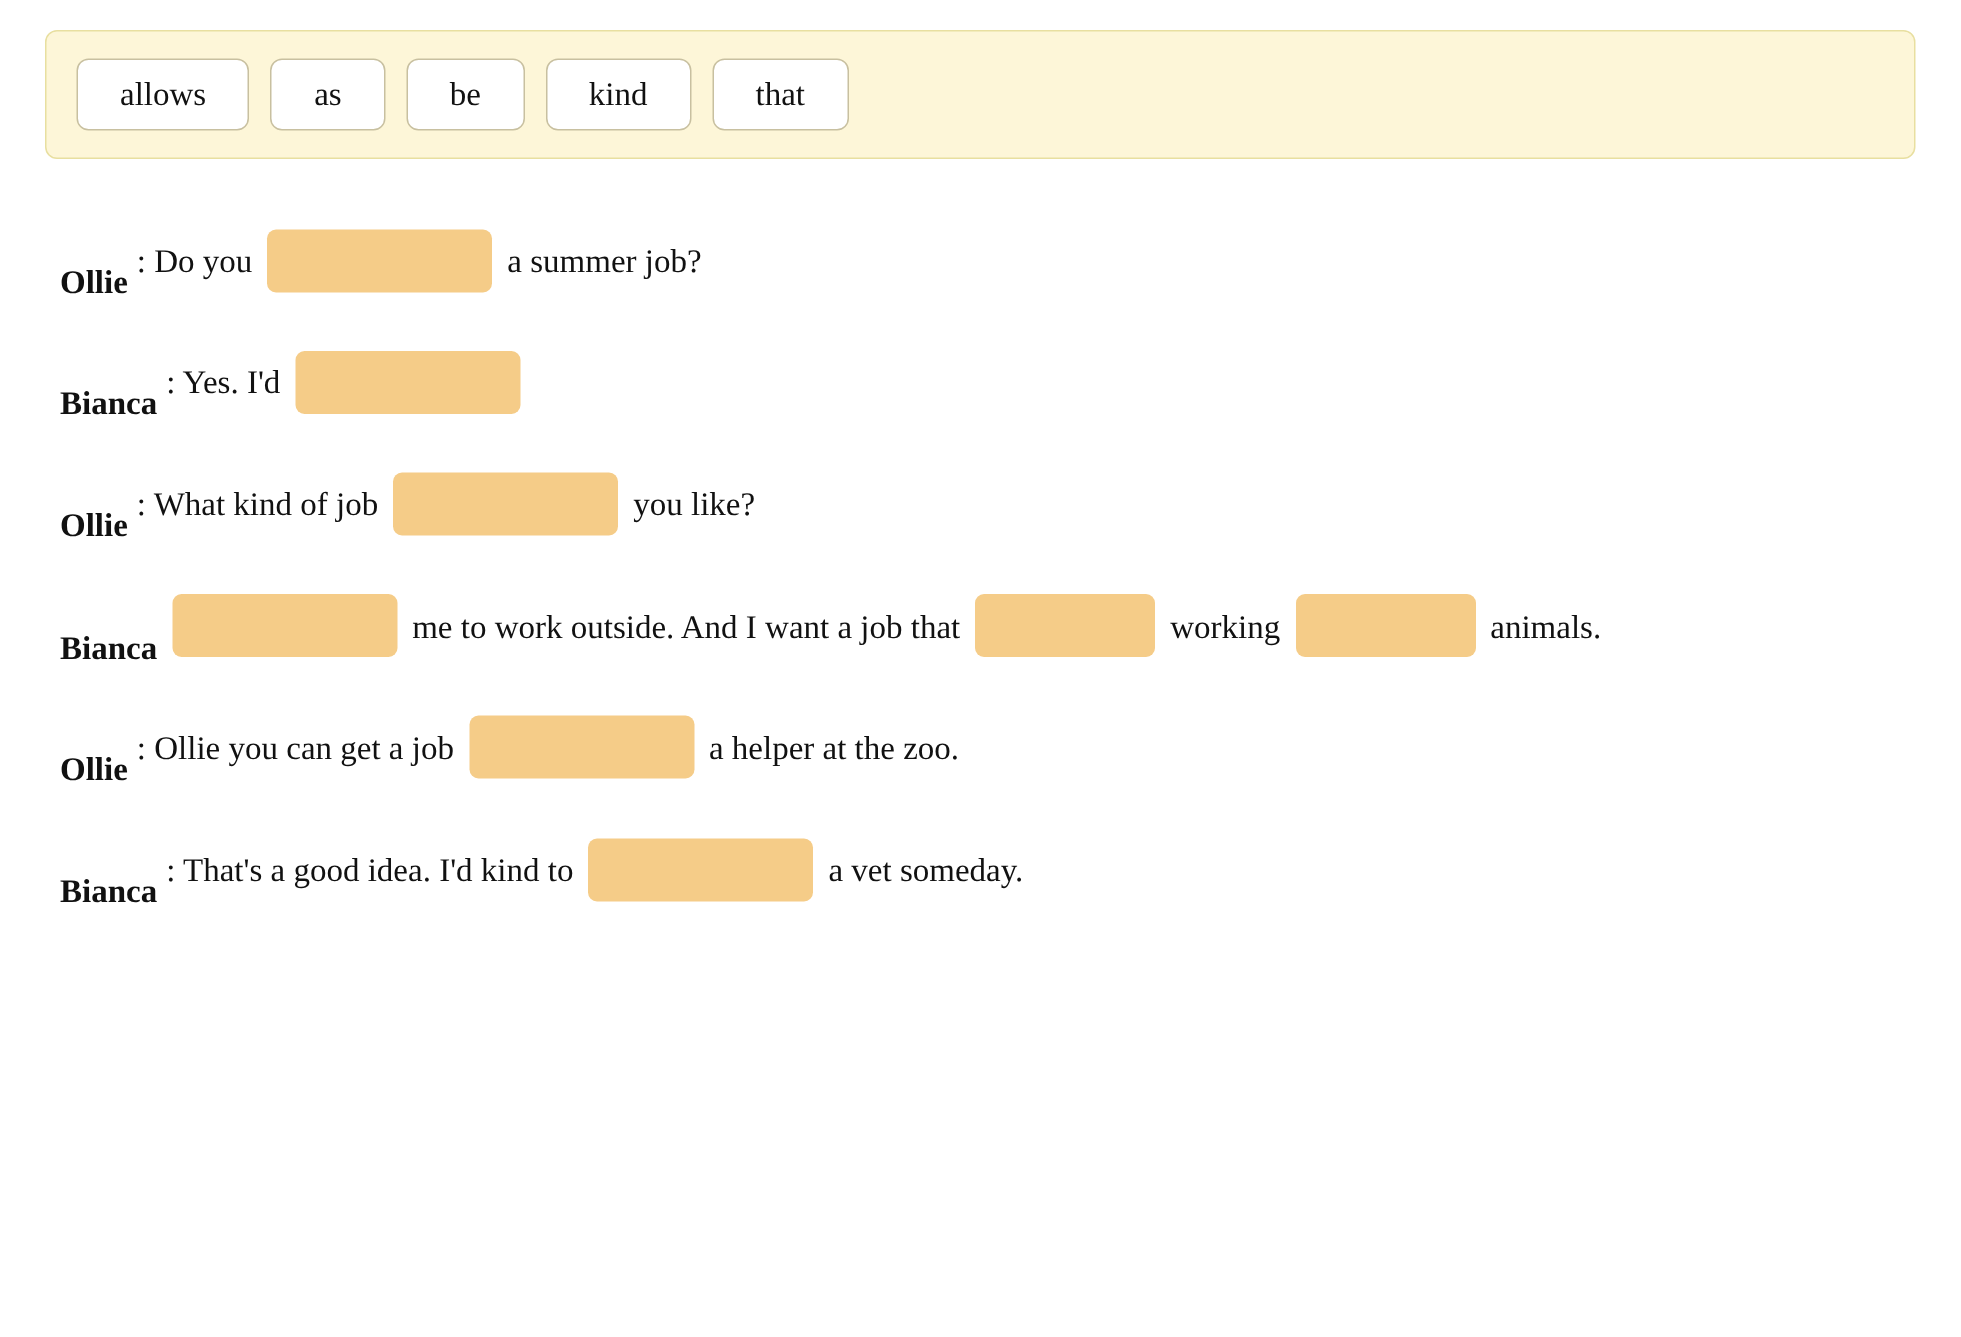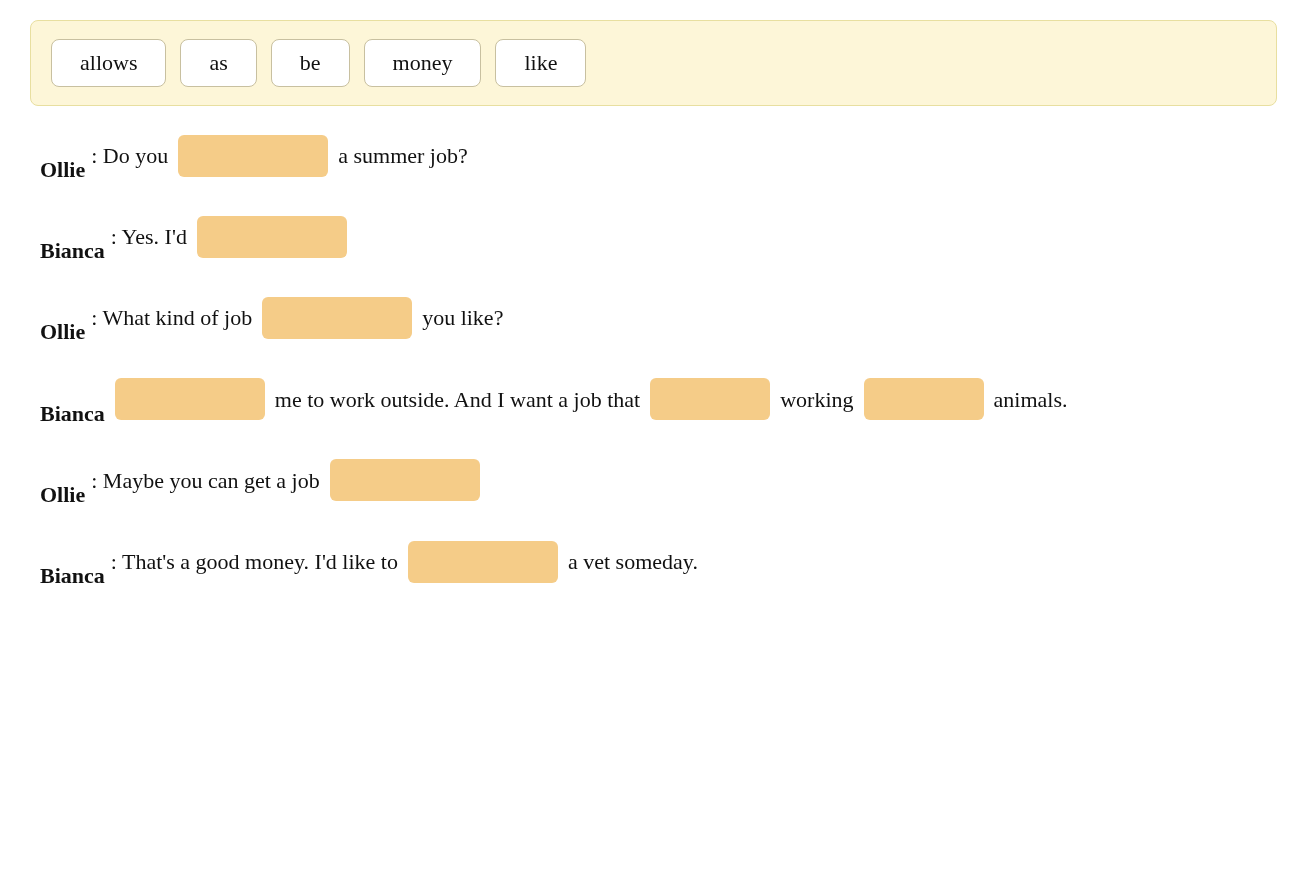--- a/index.html
+++ b/index.html
@@ -15,21 +15,21 @@
       color: #111;
       padding: 20px 30px;
     }
 
     
     .word-bank {
       background: #fdf6d8;
       border: 1px solid #e8dfa0;
       border-radius: 8px;
       padding: 18px 20px;
-      margin-bottom: 18px;
+      margin-bottom: 36px;
       display: flex;
       flex-wrap: wrap;
       gap: 14px;
       align-items: center;
     }
 
     .word-chip {
       background: #ffffff;
       border: 1.5px solid #c8c0a0;
       border-radius: 8px;
@@ -84,22 +84,22 @@
       display: inline;
     }
   </style>
 </head>
 <body>
 
 <div class="word-bank">
   <div class="word-chip">allows</div>
   <div class="word-chip">as</div>
   <div class="word-chip">be</div>
-  <div class="word-chip">money</div>
-  <div class="word-chip">like</div>
+  <div class="word-chip">kind</div>
+  <div class="word-chip">that</div>
 </div>
 
 <div class="conversation">
 
   <div class="line">
     <span class="speaker-name">Ollie</span>
     <span class="text-segment">: Do you</span>
     <span class="blank-box medium"></span>
     <span class="text-segment">a summer job?</span>
   </div>
@@ -122,24 +122,25 @@
     <span class="blank-box medium"></span>
     <span class="text-segment">me to work outside. And I want a job that</span>
     <span class="blank-box small"></span>
     <span class="text-segment">working</span>
     <span class="blank-box small"></span>
     <span class="text-segment">animals.</span>
   </div>
 
   <div class="line">
     <span class="speaker-name">Ollie</span>
-    <span class="text-segment">: Maybe you can get a job</span>
+    <span class="text-segment">: Ollie you can get a job</span>
     <span class="blank-box medium"></span>
+    <span class="text-segment">a helper at the zoo.</span>
   </div>
 
   <div class="line">
     <span class="speaker-name">Bianca</span>
-    <span class="text-segment">: That's a good money. I'd like to</span>
+    <span class="text-segment">: That's a good idea. I'd kind to</span>
     <span class="blank-box medium"></span>
     <span class="text-segment">a vet someday.</span>
   </div>
 
 </div>
 
 </body></html>

